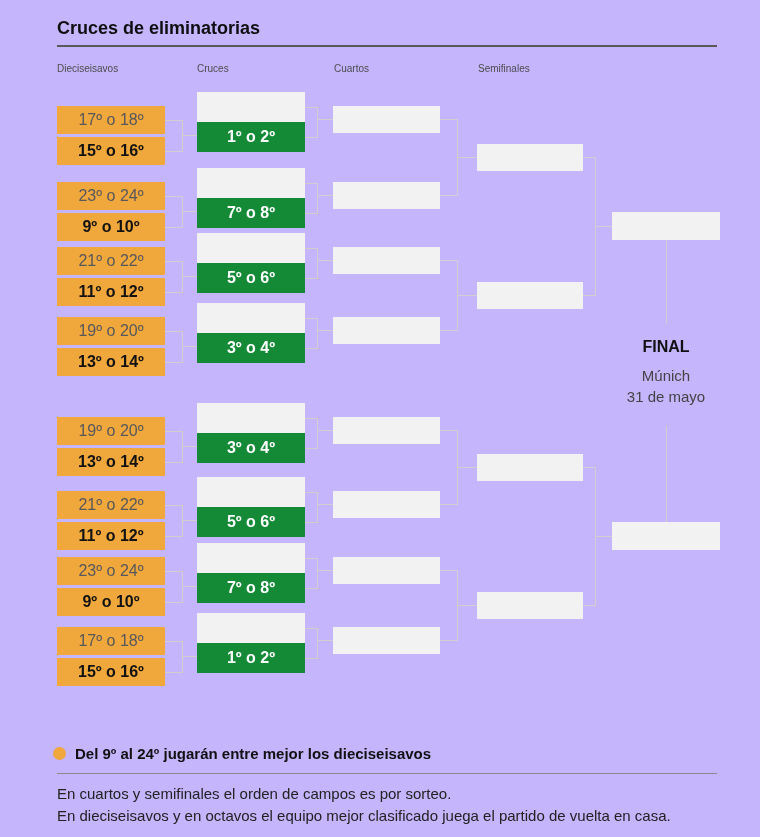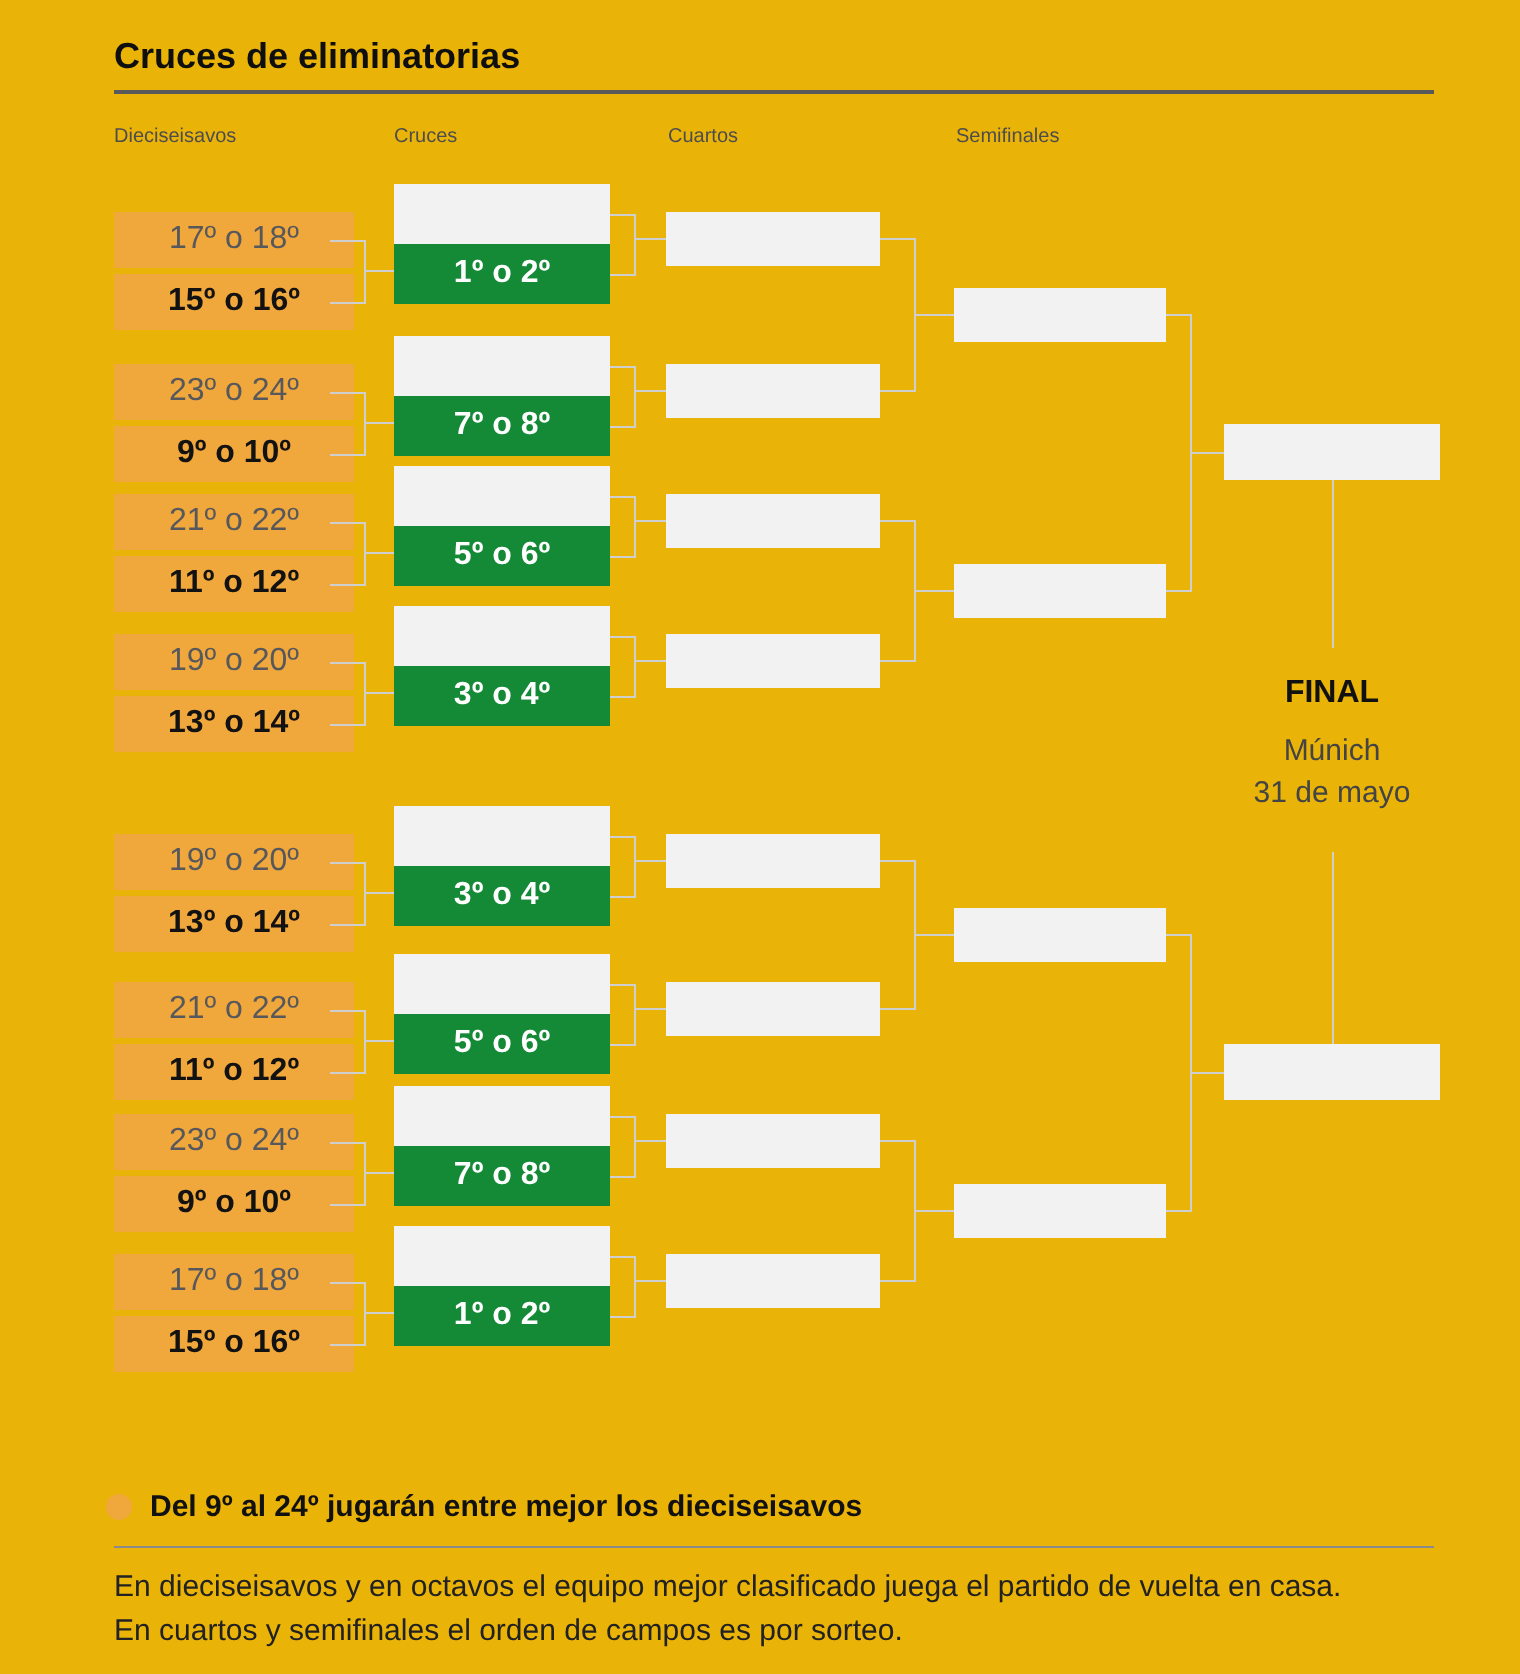--- a/index.html
+++ b/index.html
@@ -2,32 +2,32 @@
 <html><head>
 <meta charset="utf-8">
 <style>
   :root{
     --orange:#F0A73C;
     --green:#148A37;
     --slot:#F2F2F2;
     --line:#CFCFCF;
   }
   html,body{margin:0;padding:0;background:#fff;}
-  .canvas{position:relative;width:760px;height:837px;background:#eab308;
+  .canvas{position:relative;width:760px;height:837px;background:#c4b5fd;
           font-family:"Liberation Sans",sans-serif;overflow:hidden;}
 
   .title{position:absolute;left:57px;top:18px;font-size:18px;font-weight:700;color:#0f0f0f;}
   .title-rule{position:absolute;left:57px;top:45px;width:660px;height:2px;background:#58595b;}
 
   .col-head{position:absolute;top:63px;font-size:10px;color:#4d4d4d;}
   .ch-0{left:57px}.ch-1{left:197px}.ch-2{left:334px}.ch-3{left:478px}
 
   .group{position:absolute;left:0;width:760px;height:0;}
   .box{position:absolute;display:flex;align-items:center;justify-content:center;box-sizing:border-box;}
-  .r32{left:57px;width:120px;height:28px;background:var(--orange);font-size:16px;}
+  .r32{left:57px;width:108px;height:28px;background:var(--orange);font-size:16px;}
   .r32-a{top:14px;color:#57585c;}
   .r32-b{top:45px;color:#121212;font-weight:700;}
   .oct-slot{left:197px;top:0;width:108px;height:30px;background:var(--slot);}
   .oct-seed{left:197px;top:30px;width:108px;height:30px;background:var(--green);
             color:#fff;font-weight:700;font-size:16px;}
   .qf-slot{left:333px;top:14px;width:107px;height:27px;background:var(--slot);}
 
   .ln{position:absolute;display:block;background:var(--line);}
   .l1{left:165px;top:28px;width:18px;height:1px}
   .l2{left:165px;top:59px;width:18px;height:1px}
@@ -242,17 +242,17 @@
   </div>
 
   <div class="legend-row lg-1">
     <span class="legend-dot" style="background: rgb(240, 167, 60);"></span>
     <span class="legend-label">Del 9º al 24º jugarán entre mejor los dieciseisavos</span>
   </div>
 
   <div class="sep-rule"></div>
 
   <div class="footnote">
+    <div>En cuartos y semifinales el orden de campos es por sorteo.</div>
     <div>En dieciseisavos y en octavos el equipo mejor clasificado juega el partido de vuelta en casa.</div>
-    <div>En cuartos y semifinales el orden de campos es por sorteo.</div>
   </div>
 
 </div>
 
 </body></html>

